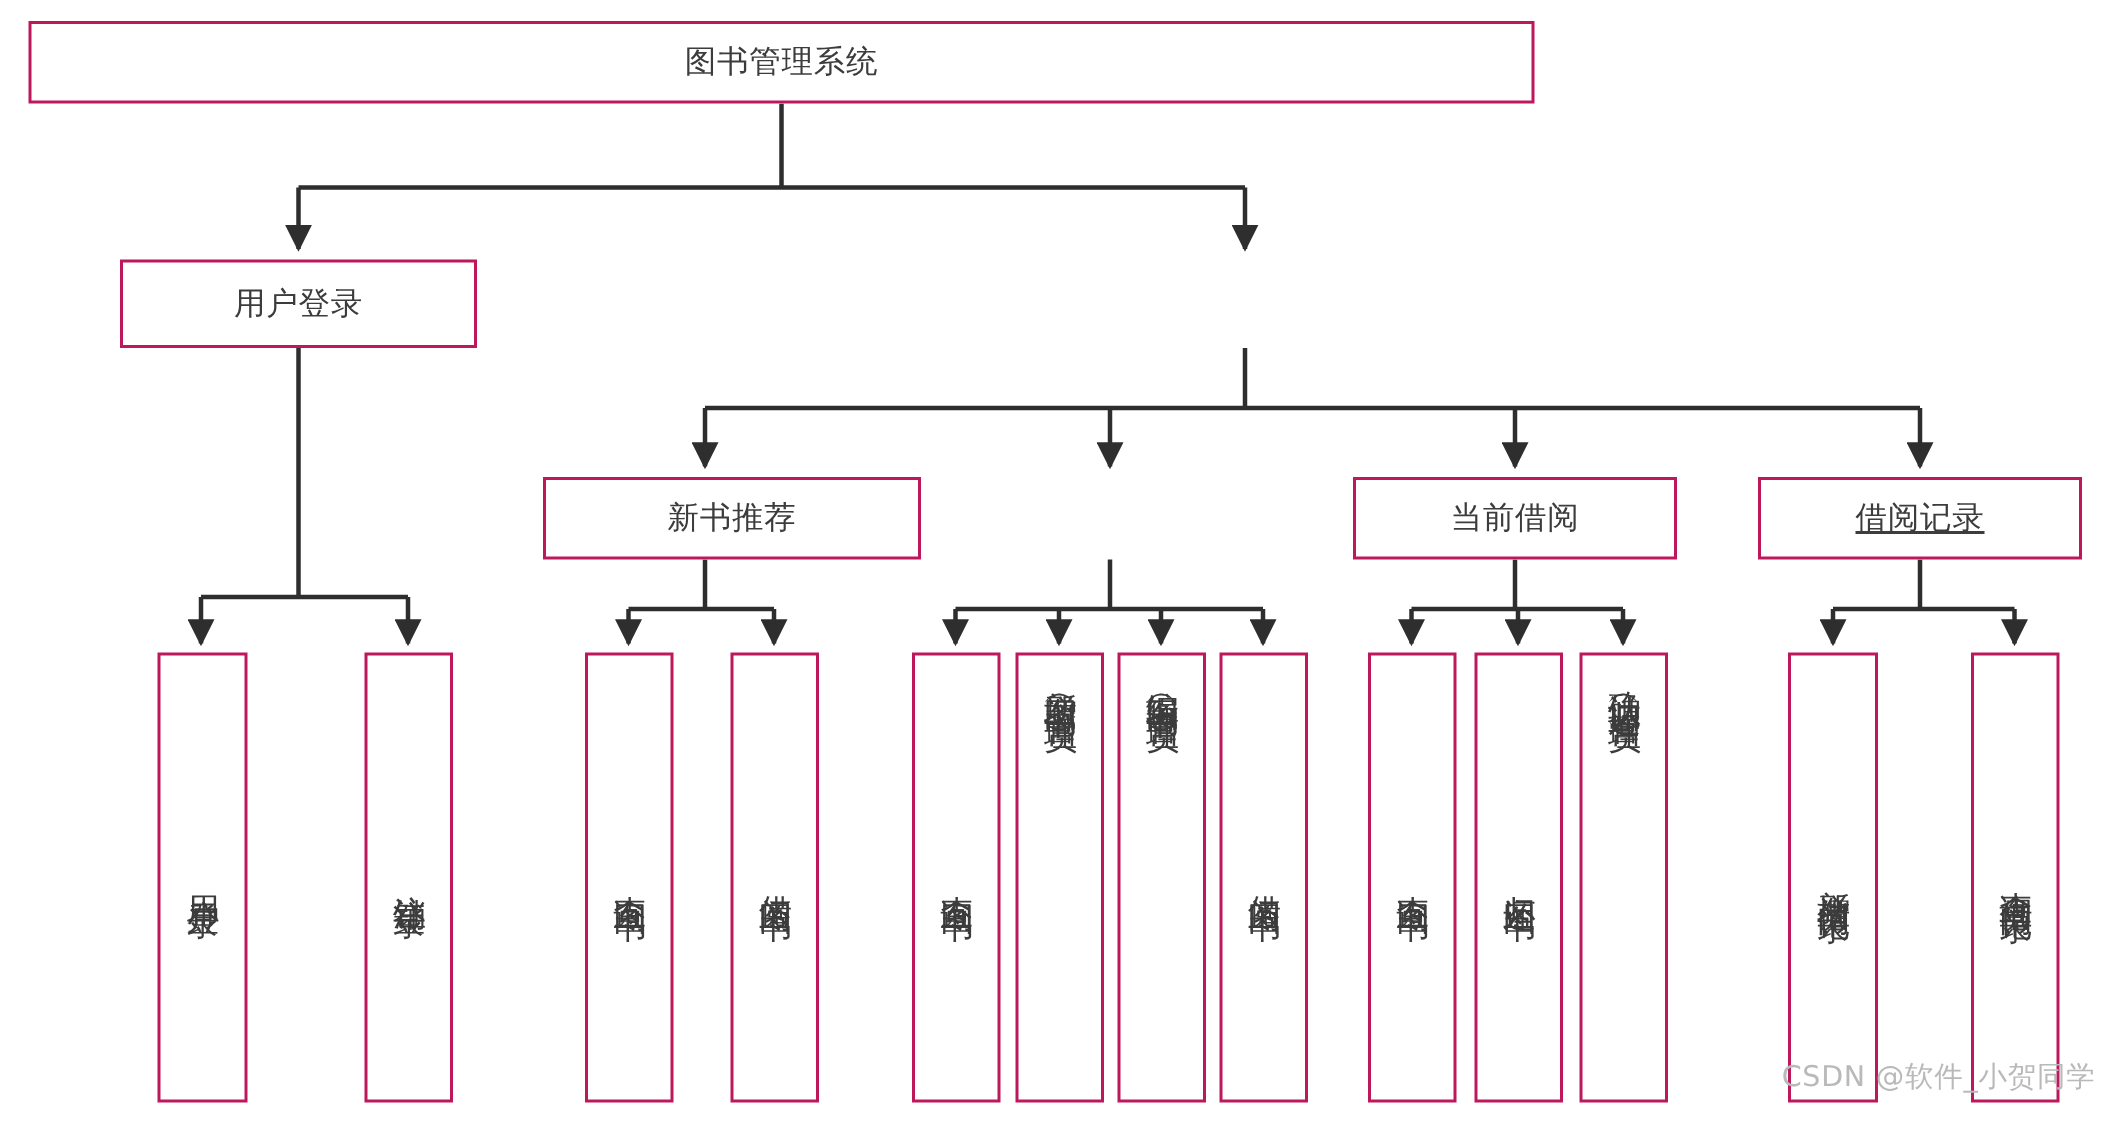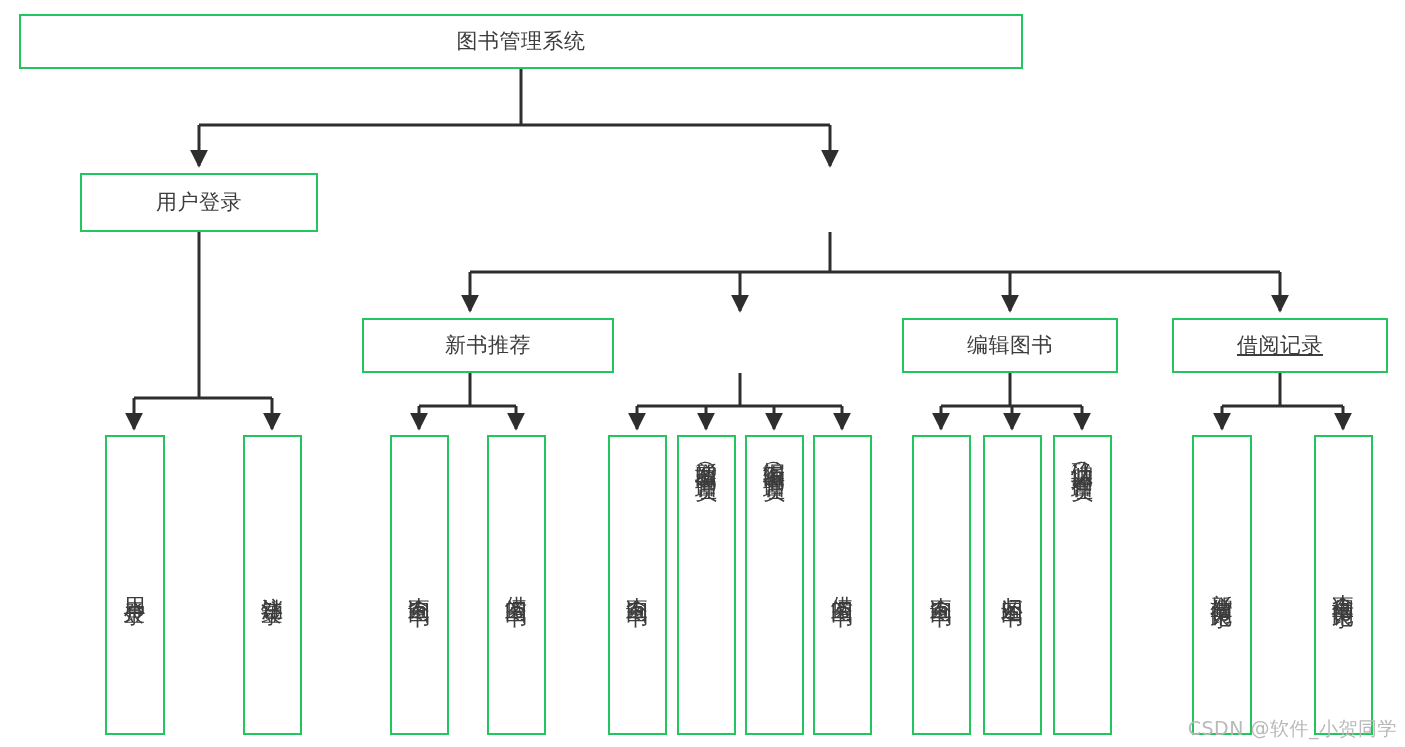--- a/index.html
+++ b/index.html
@@ -22,21 +22,21 @@
     position: absolute;
     left: 0;
     top: 0;
     width: 1405px;
     height: 747px;
     pointer-events: none;
   }
   .node {
     position: absolute;
     box-sizing: border-box;
-    border: 2px solid #22c55e;
+    border: 2px solid #be185d;
     background: #ffffff;
     display: flex;
     align-items: center;
     justify-content: center;
     color: #3d3d3d;
   }
   .node .label {
     font-size: 21px;
     line-height: 1.15;
     letter-spacing: 0.5px;
@@ -58,21 +58,21 @@
     white-space: normal;
     max-height: 100%;
   }
   
   .node.vert.top-align {
     align-items: flex-start;
   }
   .watermark {
     position: absolute;
     right: 8px;
-    bottom: 5px;
+    bottom: 16px;
     font-size: 19px;
     color: #b9b9b9;
     white-space: nowrap;
     letter-spacing: 0.5px;
   }
 </style>
 </head>
 <body>
 
 <div id="canvas">
@@ -135,21 +135,21 @@
   </div>
 
   <div class="node" id="node-user-login" style="left: 80px; top: 173px; width: 238px; height: 59px;">
     <span class="label">用户登录</span>
   </div>
 
   <div class="node" id="node-new-book-rec" style="left: 362px; top: 318px; width: 252px; height: 55px; text-align: right;">
     <span class="label">新书推荐</span>
   </div>
   <div class="node" id="node-current-borrow" style="left: 902px; top: 318px; width: 216px; height: 55px;">
-    <span class="label">编辑图书</span>
+    <span class="label">当前借阅</span>
   </div>
   <div class="node" id="node-borrow-record" style="left: 1172px; top: 318px; width: 216px; height: 55px; text-decoration: underline;">
     <span class="label">借阅记录</span>
   </div>
 
   <div class="node vert" id="node-leaf-user-login" style="left: 105px; top: 435px; width: 60px; height: 300px;">
     <span class="label">用户登录</span>
   </div>
   <div class="node vert" id="node-leaf-logout" style="left: 243px; top: 435px; width: 59px; height: 300px;">
     <span class="label">注销登录</span>

